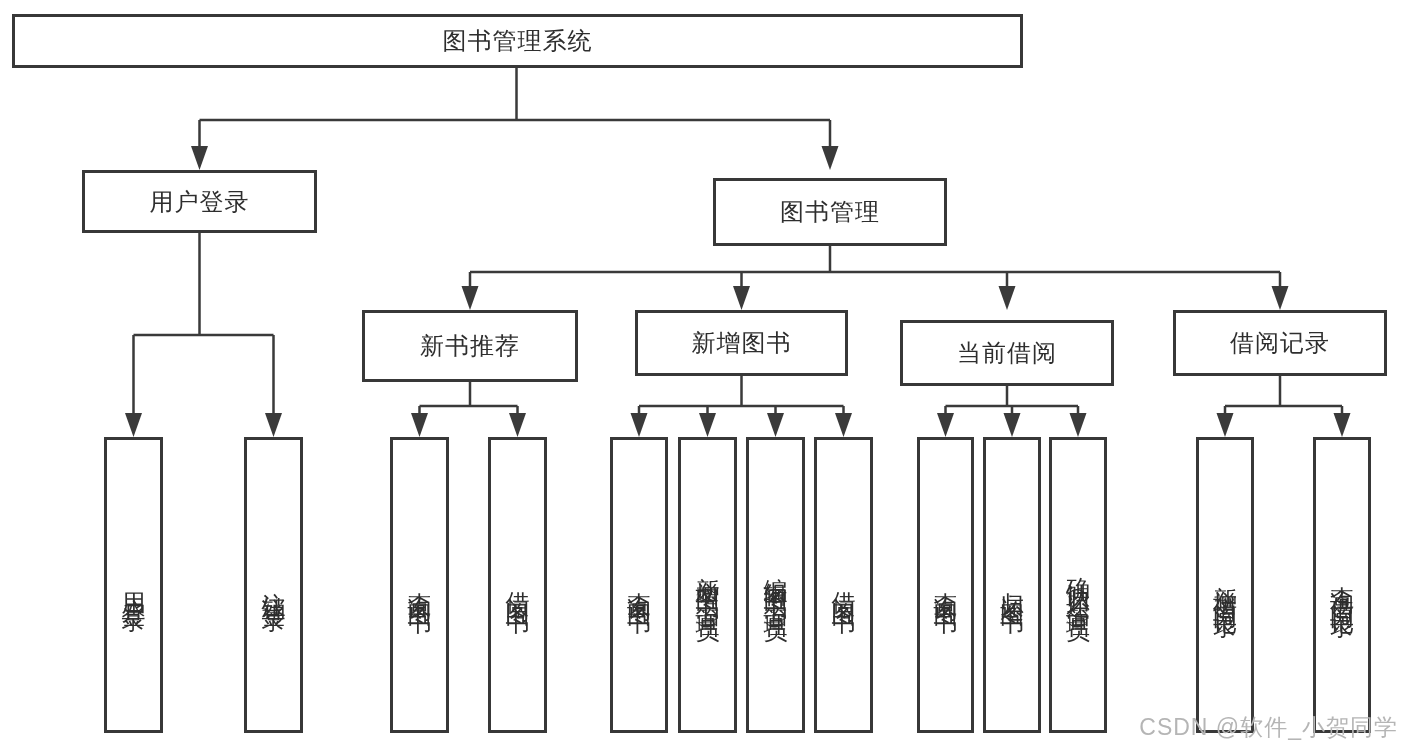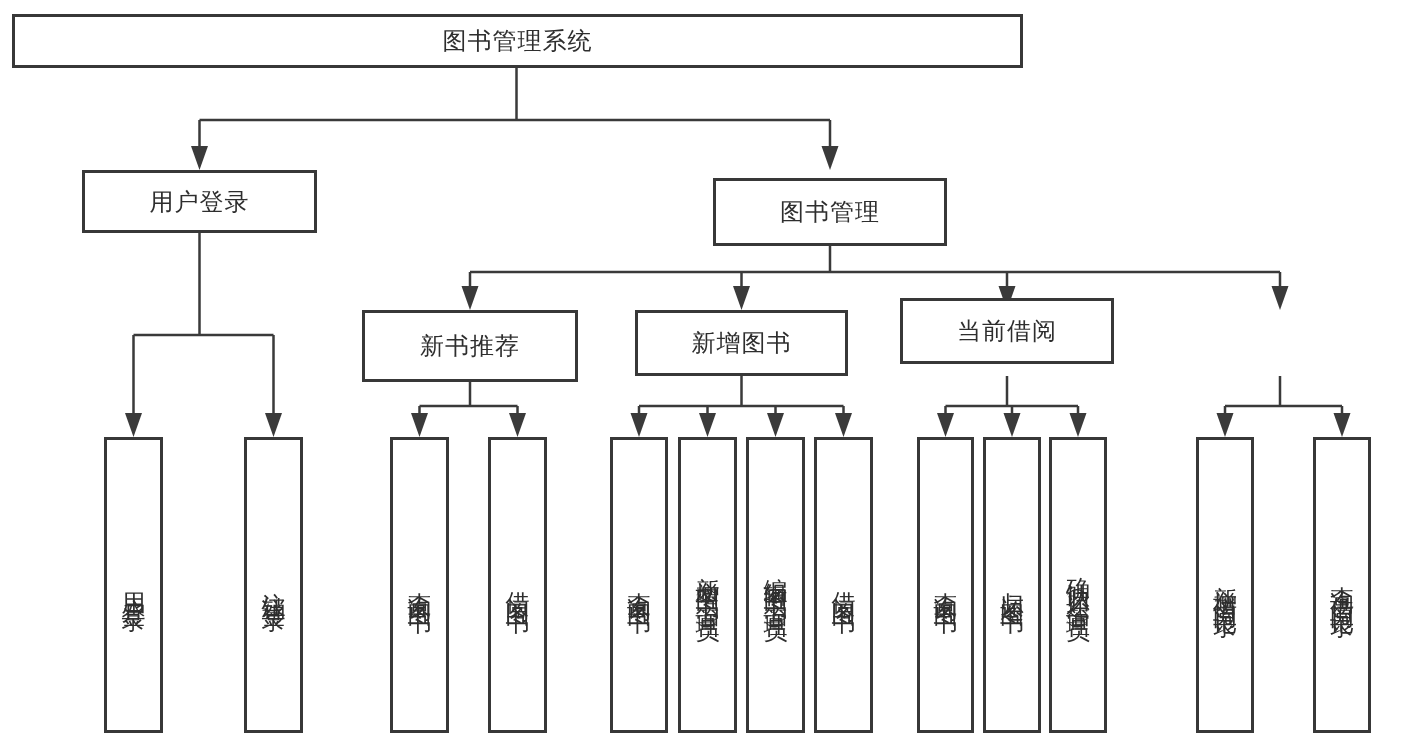--- a/index.html
+++ b/index.html
@@ -113,22 +113,25 @@
   <div class="node h" style="left:713px; top:170px; width:234px; height:68px;margin-top:8px;">
     <span>图书管理</span>
   </div>
 
   <div class="node h" style="left:362px; top:310px; width:216px; height:72px;">
     <span>新书推荐</span>
   </div>
   <div class="node h" style="left:635px; top:310px; width:213px; height:66px;">
     <span>新增图书</span>
   </div>
-  <div class="node h" style="left:900px; top:298px; width:214px; height:66px;">
+  <div class="node h" style="left:900px; top:320px; width:214px; height:66px;">
     <span>当前借阅</span>
+  </div>
+  <div class="node h" style="left:1173px; top:310px; width:214px; height:66px;">
+    <span>借阅记录</span>
   </div>
 
   <div class="node v" style="left:104px; top:437px; width:59px; height:296px;">
     <span>用户登录</span>
   </div>
   <div class="node v" style="left:244px; top:437px; width:59px; height:296px;">
     <span>注销登录</span>
   </div>
 
   <div class="node v" style="left:390px; top:437px; width:59px; height:296px;">
@@ -161,14 +164,15 @@
     <span>确认归还（管理员）</span>
   </div>
 
   <div class="node v" style="left:1196px; top:437px; width:58px; height:296px;">
     <span>新增借阅记录</span>
   </div>
   <div class="node v" style="left:1313px; top:437px; width:58px; height:296px;">
     <span>查询借阅记录</span>
   </div>
 
+  <div class="watermark">CSDN @软件_小贺同学</div>
 
 </div>
 
 </body></html>

